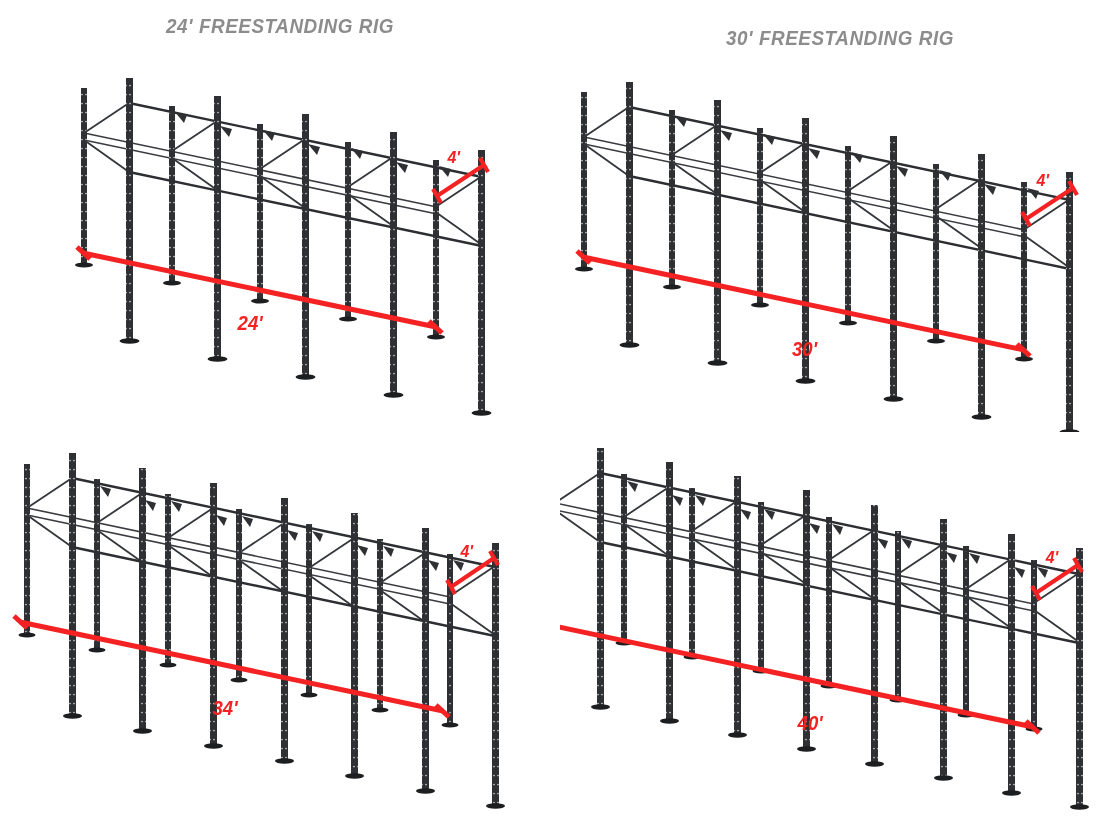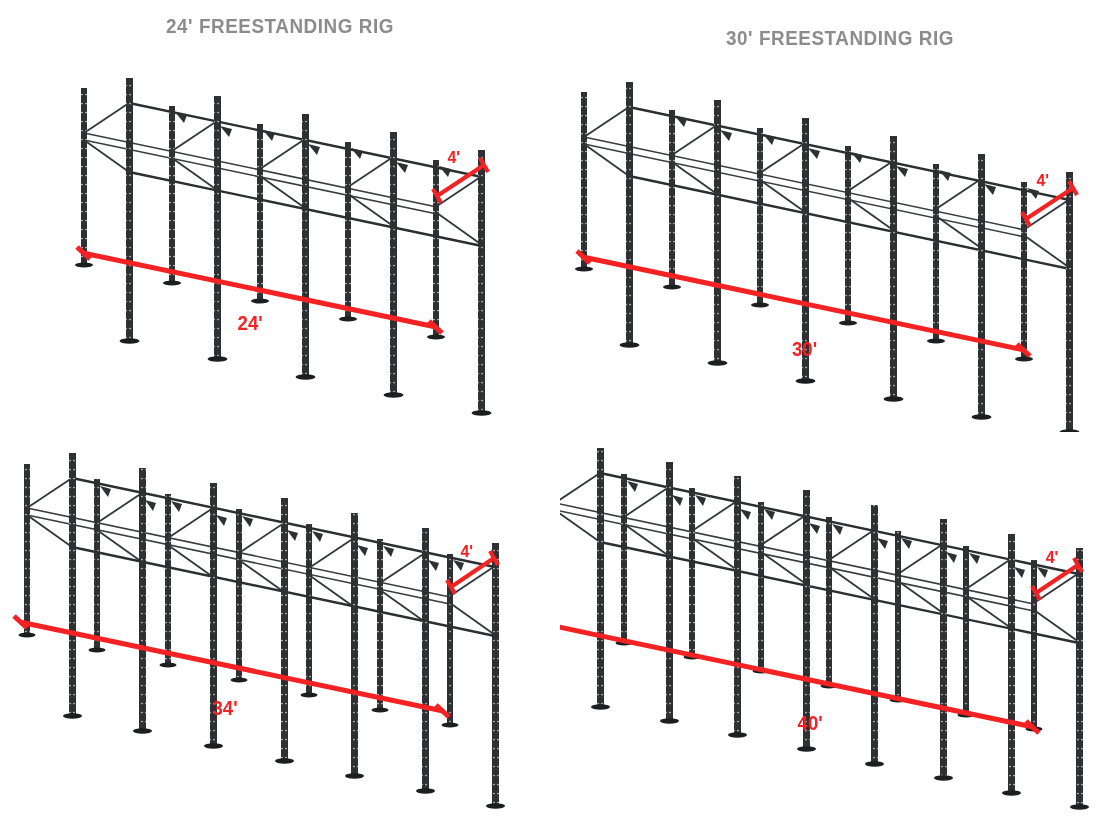--- a/index.html
+++ b/index.html
@@ -12,20 +12,21 @@
     width: 1120px;
     height: 840px;
     font-family: "Liberation Sans", sans-serif;
     overflow: hidden;
   }
   #sheet {
     position: relative;
     width: 1120px;
     height: 816px;
     background: #ffffff;
+    font-style: italic;
   }
   .panel {
     position: absolute;
     width: 560px;
     height: 420px;
   }
   .panel-tl { left: 0;   top: 0; }
   .panel-tr { left: 560px; top: 12px; }
   .panel-bl { left: 0;   top: 420px; }
   .panel-br { left: 560px; top: 420px; }

